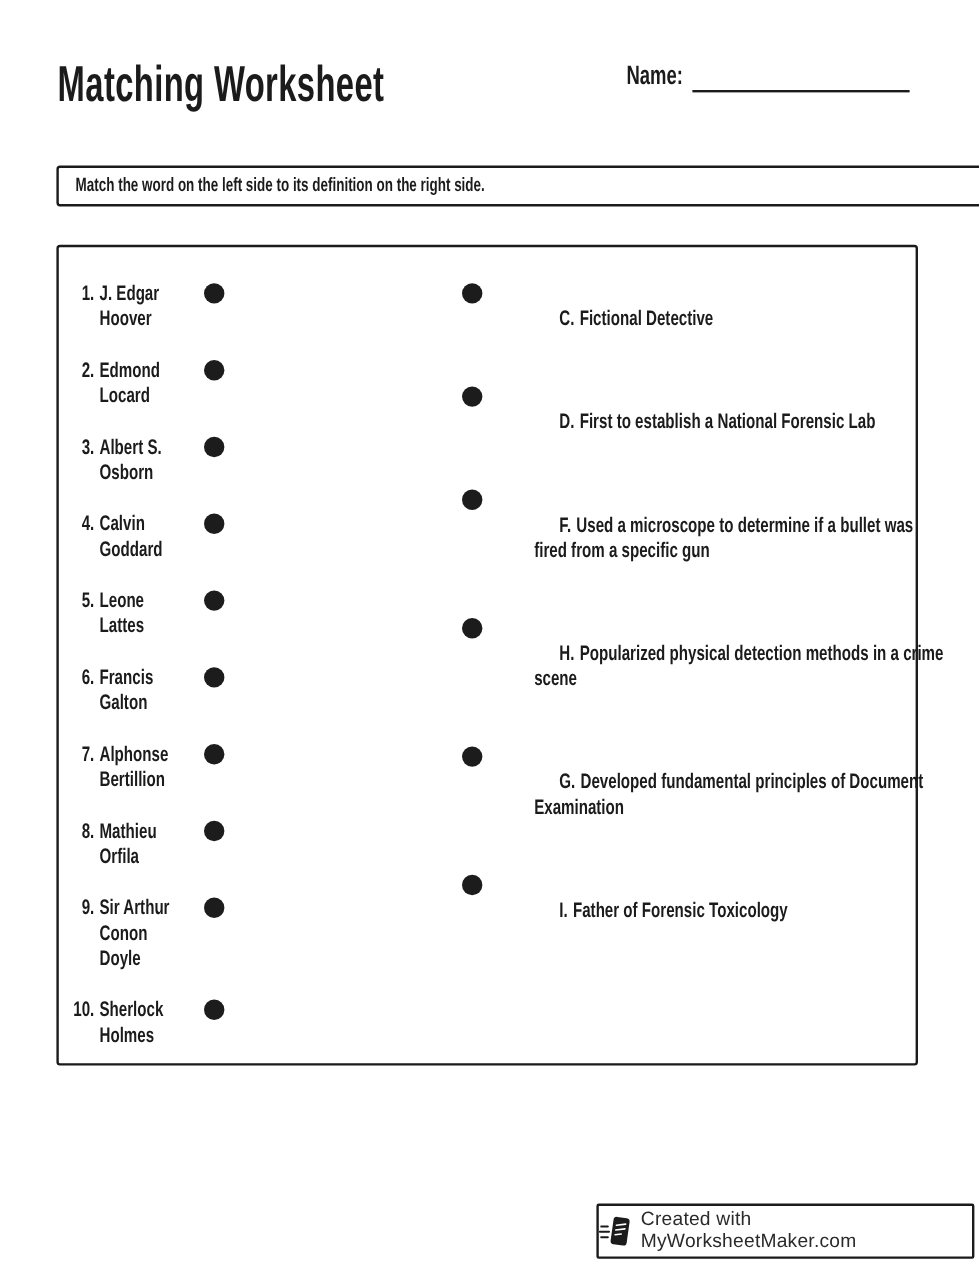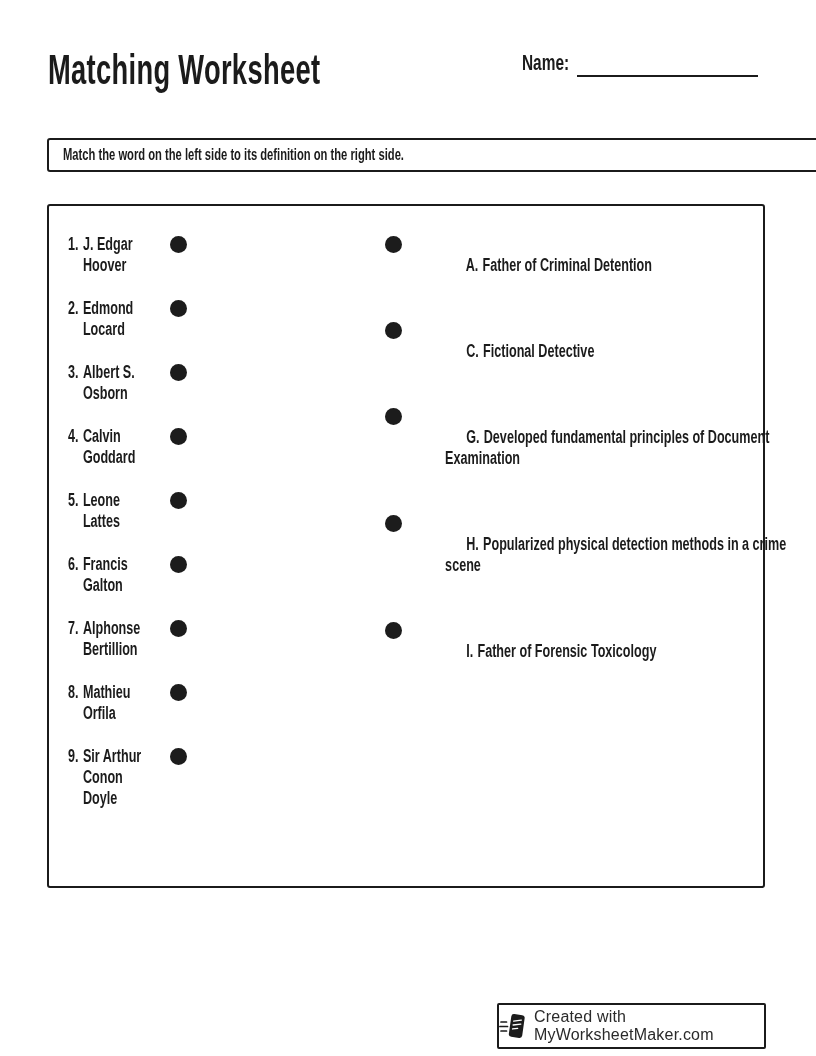--- a/index.html
+++ b/index.html
@@ -70,21 +70,21 @@
     margin-left: 45px;
     font-size: 17.5px; font-weight: bold; line-height: 21px;
     white-space: pre;
     padding-left: 21px; text-indent: -21px;
     transform: scaleX(0.72); transform-origin: 0 0;
   }
   .def-letter { margin-right: 6px; }
   
   .footer-box {
     position: absolute; left: 497px; top: 1003px;
-    width: 269px; height: 46px;
+    width: 315px; height: 46px;
     border: 2px solid #1b1b1b; border-radius: 2px;
     display: flex; align-items: center; justify-content: center;
     gap: 8px;
   }
   .footer-text { font-size: 16px; color: #2a2a2a; letter-spacing: 0.2px; }
   .logo-icon { width: 27px; height: 28px; flex: 0 0 auto; }
 </style>
 </head>
 <body>
 
@@ -173,53 +173,68 @@
   <div class="term">
     <div class="term-inner">
       <span class="term-num">9.</span>
       <span class="term-name">Sir Arthur
 Conon
 Doyle</span>
     </div>
     <span class="dot"></span>
   </div>
 
+  <div class="term">
+    <div class="term-inner">
+      <span class="term-num">10.</span>
+      <span class="term-name">Sherlock
+Holmes</span>
+    </div>
+    <span class="dot"></span>
+  </div>
 </div>
   <div class="col-defs">
-  <div class="def">
-    <span class="dot"></span>
-    <div class="def-inner">
-      <span class="def-letter">A.</span><span class="def-text">Father of Criminal Detention</span>
-    </div>
-  </div>
 
 
   <div class="def">
     <span class="dot"></span>
     <div class="def-inner">
       <span class="def-letter">C.</span><span class="def-text">Fictional Detective</span>
     </div>
   </div>
 
-
-
+  <div class="def">
+    <span class="dot"></span>
+    <div class="def-inner">
+      <span class="def-letter">D.</span><span class="def-text">First to establish a National Forensic Lab</span>
+    </div>
+  </div>
+
+
+  <div class="def">
+    <span class="dot"></span>
+    <div class="def-inner">
+      <span class="def-letter">F.</span><span class="def-text">Used a microscope to determine if a bullet was
+fired from a specific gun</span>
+    </div>
+  </div>
+
+  <div class="def">
+    <span class="dot"></span>
+    <div class="def-inner">
+      <span class="def-letter">H.</span><span class="def-text">Popularized physical detection methods in a crime
+scene</span>
+    </div>
+  </div>
 
   <div class="def">
     <span class="dot"></span>
     <div class="def-inner">
       <span class="def-letter">G.</span><span class="def-text">Developed fundamental principles of Document
 Examination</span>
-    </div>
-  </div>
-
-  <div class="def">
-    <span class="dot"></span>
-    <div class="def-inner">
-      <span class="def-letter">H.</span><span class="def-text">Popularized physical detection methods in a crime
-scene</span>
     </div>
   </div>
 
   <div class="def">
     <span class="dot"></span>
     <div class="def-inner">
       <span class="def-letter">I.</span><span class="def-text">Father of Forensic Toxicology</span>
     </div>
   </div>
 

